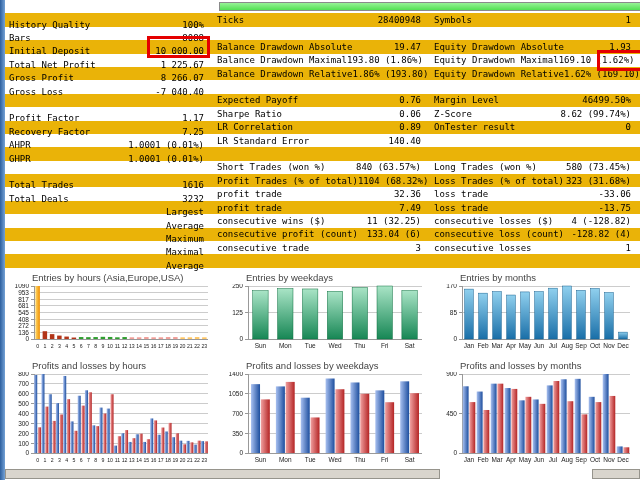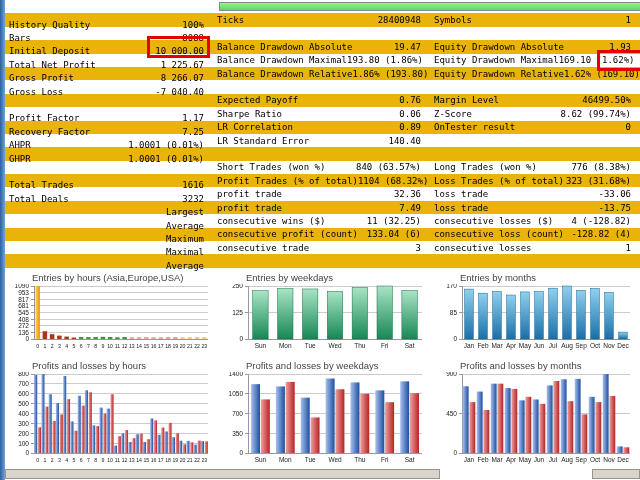--- a/index.html
+++ b/index.html
@@ -187,21 +187,21 @@
           <div class="tgroup c1">
             <span class="tlabel">Total Trades</span>
             <span class="tvalue">1616</span>
           </div>
           <div class="tgroup c2">
             <span class="tlabel">Short Trades (won %)</span>
             <span class="tvalue">840 (63.57%)</span>
           </div>
           <div class="tgroup c3">
             <span class="tlabel">Long Trades (won %)</span>
-            <span class="tvalue">776 (8.38%)</span>
+            <span class="tvalue">580 (73.45%)</span>
           </div>
         </div>
         <div class="trow alt">
           <div class="tgroup c1">
             <span class="tlabel">Total Deals</span>
             <span class="tvalue">3232</span>
           </div>
           <div class="tgroup c2">
             <span class="tlabel">Profit Trades (% of total)</span>
             <span class="tvalue">1104 (68.32%)</span>

